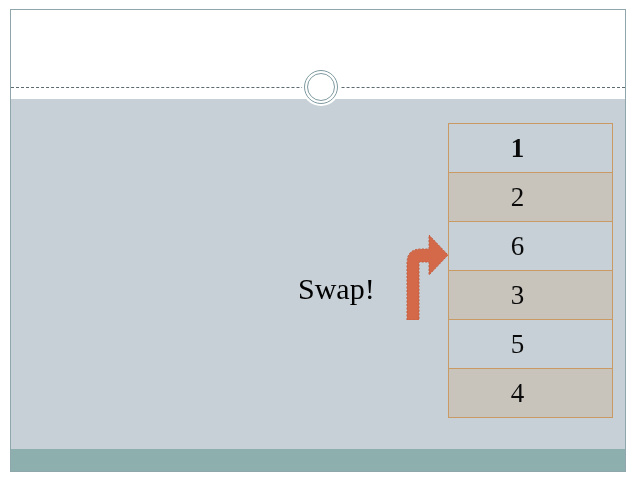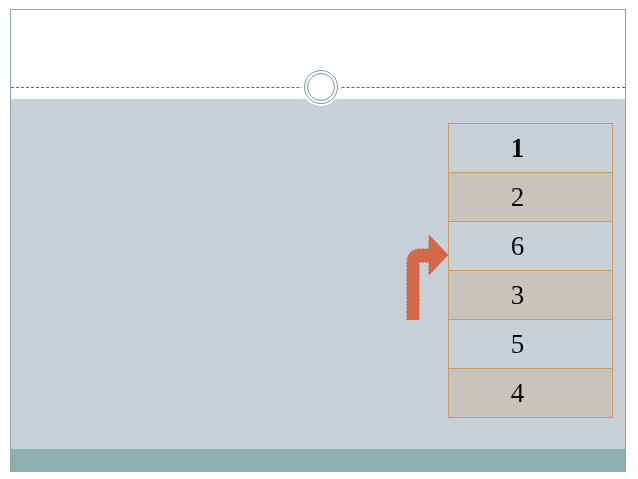--- a/index.html
+++ b/index.html
@@ -153,20 +153,21 @@
   <div class="body-panel"></div>
 
   <div class="bottom-bar"></div>
 
   <div class="deco-circle">
     <div class="halo"></div>
     <div class="ring-outer"></div>
     <div class="ring-inner"></div>
   </div>
 
+  <div class="swap-label">Swap!</div>
 
   <svg class="bent-arrow" viewBox="0 0 56 95">
     <path d="M14 95 L14 38 Q14 24 28 24 L36 24 L36 10 L55 30 L36 50 L36 37 L26 37 L26 95 Z" fill="#d4694a" stroke="#c05c3f" stroke-width="1" stroke-dasharray="2 1.5"></path>
   </svg>
 
   <table class="array-table">
     <tbody>
         <tr class="row-light">
           <td class="bold-cell">1</td>
         </tr>

